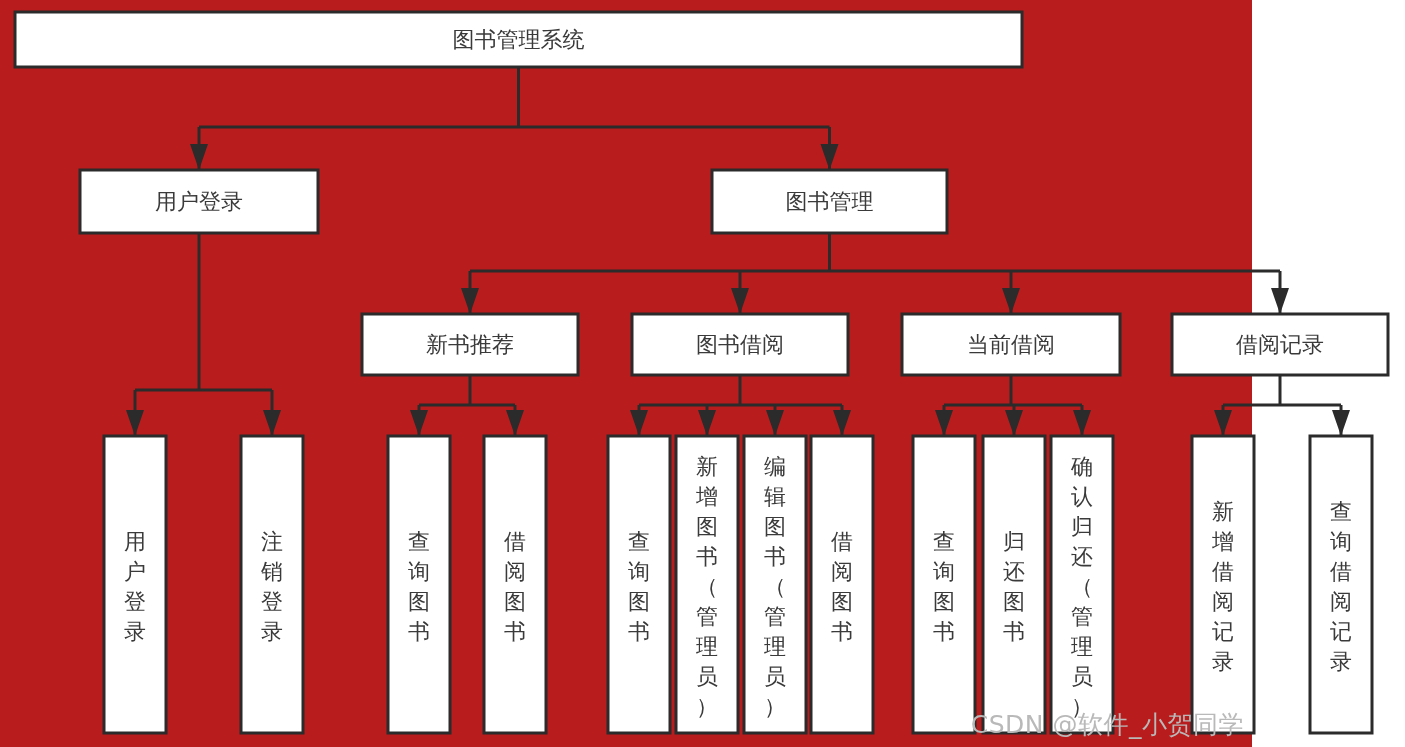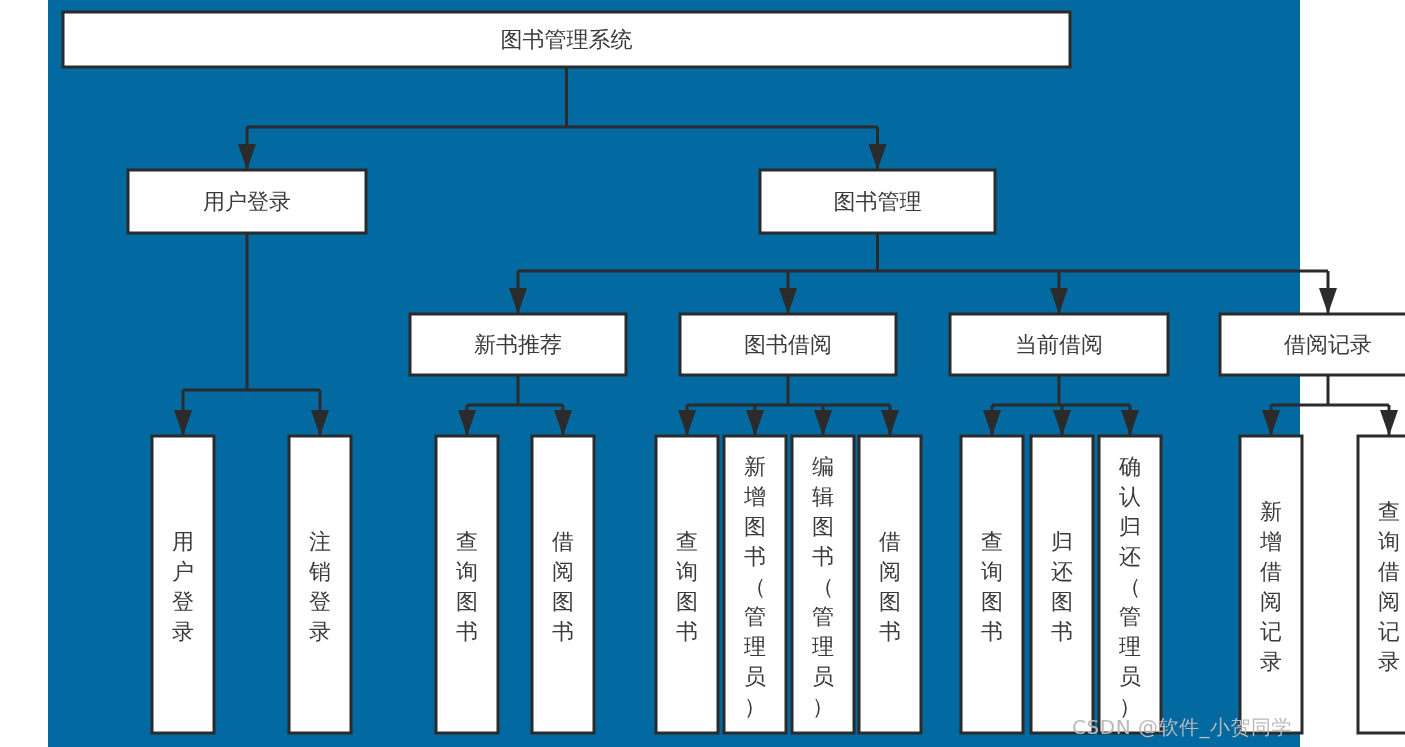--- a/index.html
+++ b/index.html
@@ -10,22 +10,21 @@
   body {
     width: 1405px;
     height: 747px;
     font-family: "DejaVu Sans", "Liberation Sans", sans-serif;
     overflow: hidden;
   }
   #diagram-root {
     position: relative;
     width: 1252px;
     height: 747px;
-    background: #0369a1;
-    margin-left: 48px;
+    background: #b91c1c;
   }
   svg.canvas {
     position: absolute;
     top: 0;
     left: 0;
     width: 1405px;
     height: 747px;
   }
   .node-box {
     fill: #ffffff;
@@ -52,21 +51,21 @@
     font-family: "DejaVu Sans", "Liberation Sans", sans-serif;
     font-size: 22px;
     fill: #3a3a3a;
     text-anchor: middle;
   }
   .watermark-text {
     position: absolute;
     right: 8px;
     bottom: 6px;
     font-family: "DejaVu Sans", "Liberation Sans", sans-serif;
-    font-size: 20px;
+    font-size: 25px;
     color: #b9b9b9;
     white-space: nowrap;
     letter-spacing: 0.5px;
     pointer-events: none;
   }
 </style>
 </head>
 <body>
 
 <div id="diagram-root">

